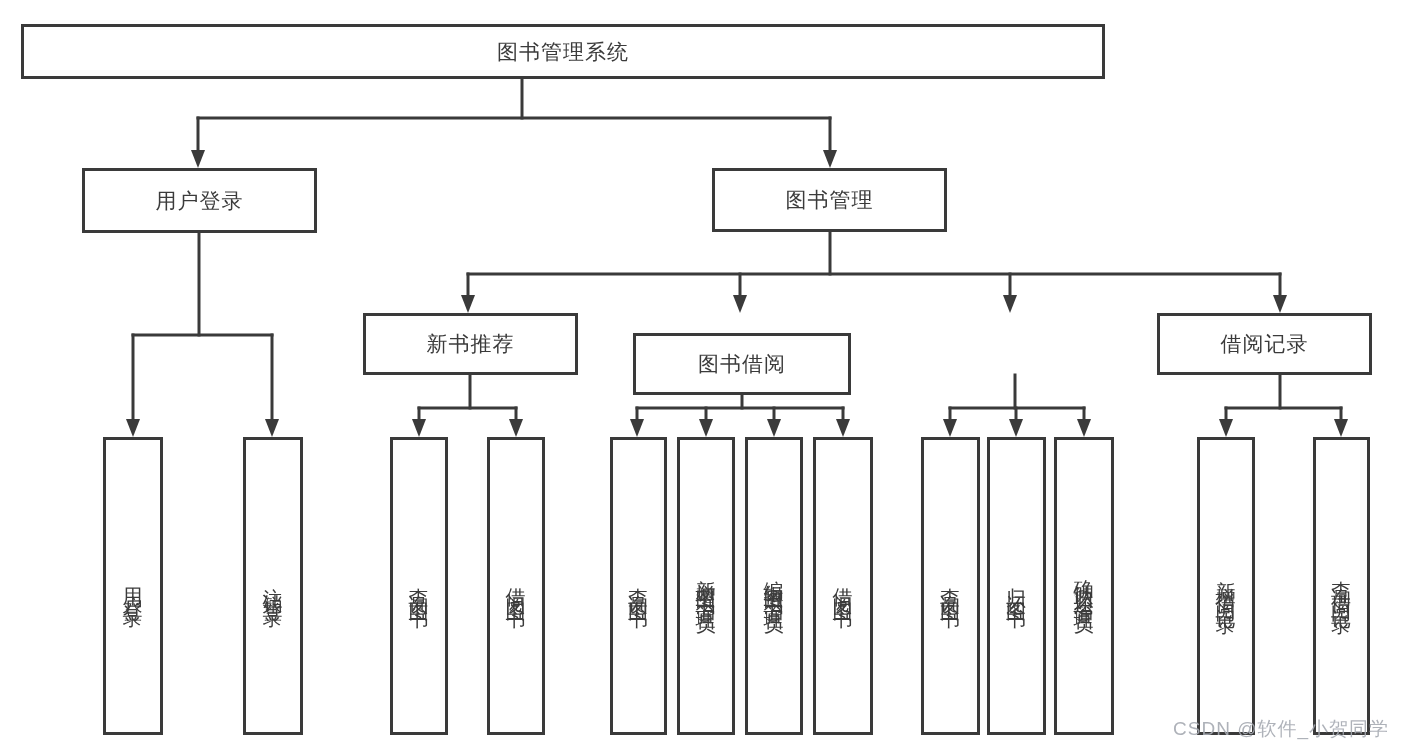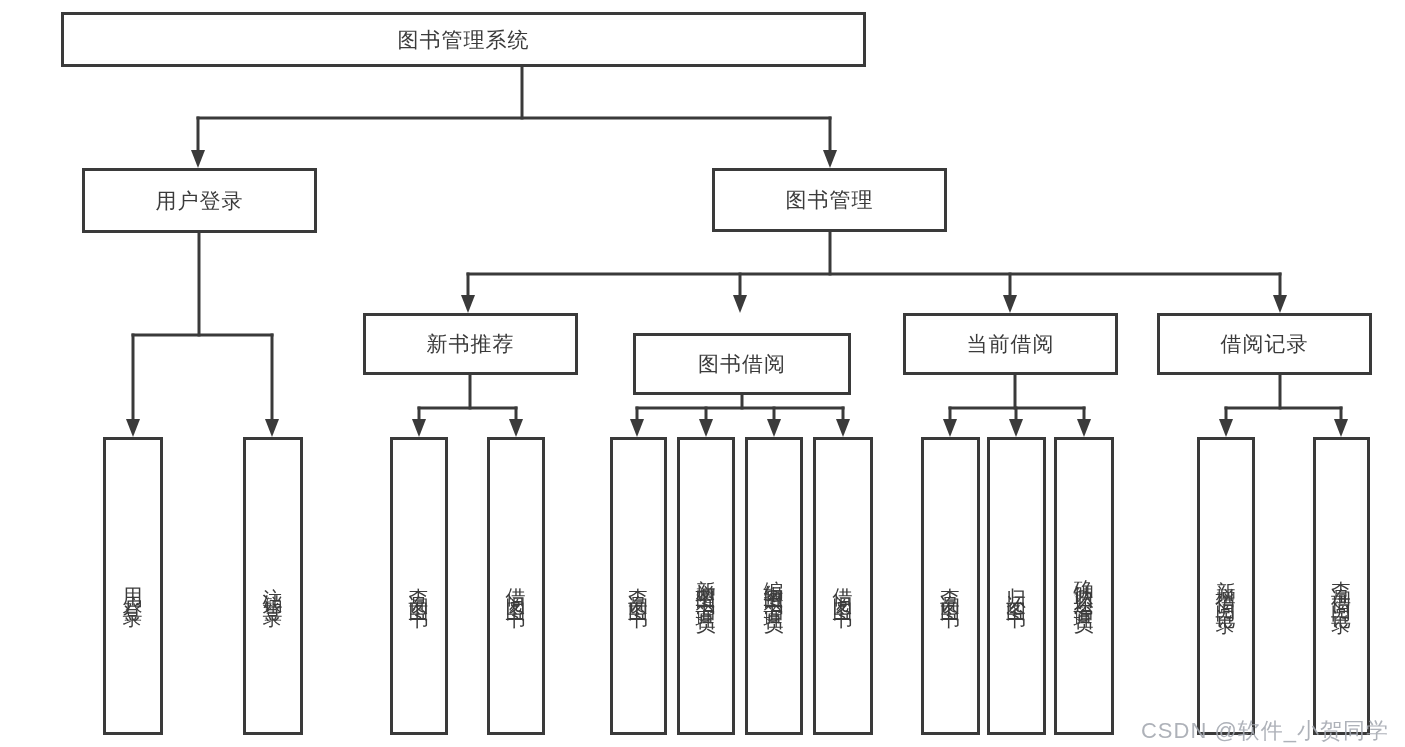--- a/index.html
+++ b/index.html
@@ -41,21 +41,21 @@
     text-orientation:mixed;
     font-size:20px;
     letter-spacing:7px;
     line-height:1;
   }
   .vbox.long{letter-spacing:5px;}
   .watermark{
     position:absolute;
     right:16px;
     top:716px;
-    font-size:22px;
+    font-size:19px;
     letter-spacing:1px;
     color:var(--wm);
     opacity:0.9;
     z-index:10;
     white-space:nowrap;
   }
 </style>
 </head>
 <body>
 
@@ -109,28 +109,27 @@
       <line x1="1016" y1="408" x2="1016" y2="421" stroke="#3a3a3a" stroke-width="3" stroke-linecap="square"></line>
       <polygon points="1009,419 1023,419 1016,437" fill="#3a3a3a"></polygon>
       <line x1="1084" y1="408" x2="1084" y2="421" stroke="#3a3a3a" stroke-width="3" stroke-linecap="square"></line>
       <polygon points="1077,419 1091,419 1084,437" fill="#3a3a3a"></polygon>
       <line x1="1226" y1="408" x2="1226" y2="421" stroke="#3a3a3a" stroke-width="3" stroke-linecap="square"></line>
       <polygon points="1219,419 1233,419 1226,437" fill="#3a3a3a"></polygon>
       <line x1="1341" y1="408" x2="1341" y2="421" stroke="#3a3a3a" stroke-width="3" stroke-linecap="square"></line>
       <polygon points="1334,419 1348,419 1341,437" fill="#3a3a3a"></polygon>
     </svg>
 
-  <div class="node hbox" style="left:21px;top:12px;width:805px;height:55px;margin-left:40px;">图书管理系统</div>
+  <div class="node hbox" style="left:21px;top:24px;width:1084px;height:55px;">图书管理系统</div>
 
   <div class="node hbox" style="left:82px;top:168px;width:235px;height:65px;">用户登录</div>
   <div class="node hbox" style="left:712px;top:168px;width:235px;height:64px;">图书管理</div>
 
   <div class="node hbox" style="left:363px;top:313px;width:215px;height:62px;">新书推荐</div>
   <div class="node hbox" style="left:633px;top:313px;width:218px;height:62px;margin-top:20px;">图书借阅</div>
-  <div class="node hbox" style="left:903px;top:313px;width:215px;height:62px;">当前借阅</div>
   <div class="node hbox" style="left:1157px;top:313px;width:215px;height:62px;">借阅记录</div>
 
   <div class="node vbox" style="left:103px;top:437px;width:60px;height:298px;">用户登录</div>
   <div class="node vbox" style="left:243px;top:437px;width:60px;height:298px;">注销登录</div>
 
   <div class="node vbox" style="left:390px;top:437px;width:58px;height:298px;">查询图书</div>
   <div class="node vbox" style="left:487px;top:437px;width:58px;height:298px;">借阅图书</div>
 
   <div class="node vbox" style="left:610px;top:437px;width:57px;height:298px;">查询图书</div>
   <div class="node vbox long" style="left:677px;top:437px;width:58px;height:298px;">新增图书（管理员）</div>

